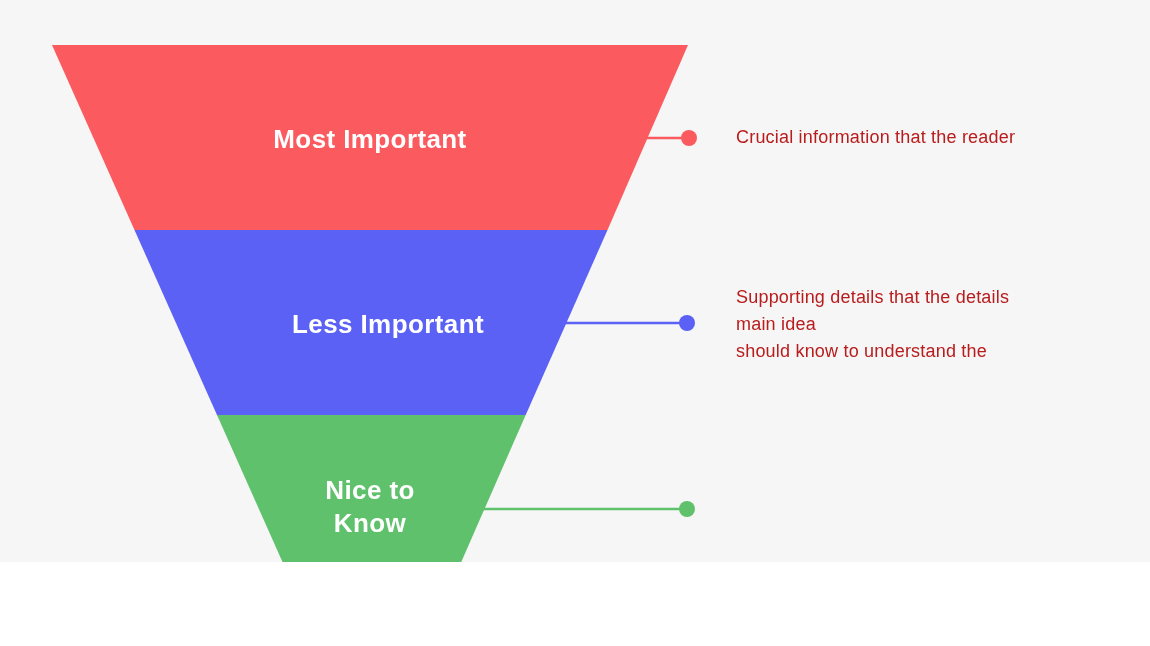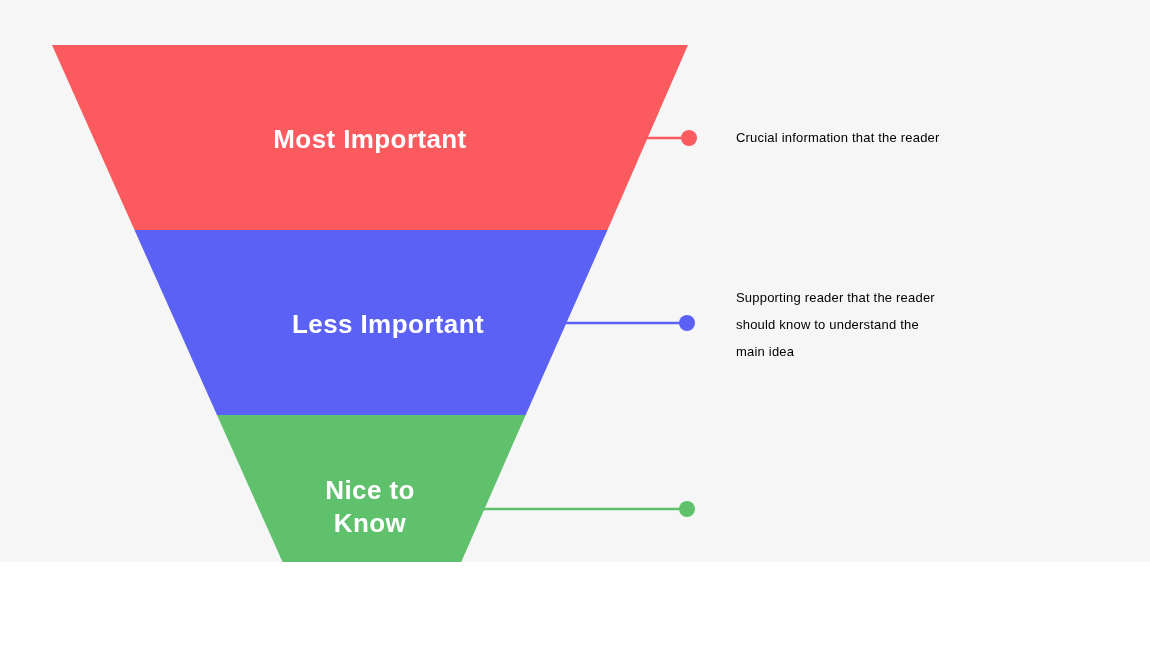--- a/index.html
+++ b/index.html
@@ -37,22 +37,22 @@
     white-space: normal;
     width: 160px;
   }
   .funnel-label.level-0 { left: 370px; top: 139px; }
   .funnel-label.level-1 { left: 370px; top: 324px; margin-left: 18px; }
   .funnel-label.level-2 { left: 370px; top: 507px; }
   .annotation {
     position: absolute;
     left: 736px;
     transform: translateY(-50%);
-    color: #000000;
-    font-size: 13px;
+    color: #b91c1c;
+    font-size: 18px;
     font-weight: 500;
     letter-spacing: 0.2px;
     line-height: 27px;
     width: 380px;
   }
   .annotation.level-0 { top: 137px; }
   .annotation.level-1 { top: 324px; }
   .annotation.level-2 { top: 508px; }
 </style>
 </head>
@@ -79,19 +79,19 @@
 
   <div class="funnel-label level-1">Less Important</div>
 
   <div class="funnel-label level-2 wrap">Nice to Know</div>
 
   <div class="annotation level-0">
     <div>Crucial information that the reader</div>
   </div>
 
   <div class="annotation level-1">
-    <div>Supporting reader that the reader</div>
+    <div>Supporting details that the details</div>
+    <div>main idea</div>
     <div>should know to understand the</div>
-    <div>main idea</div>
   </div>
 
 
 </div>
 
 </body></html>

